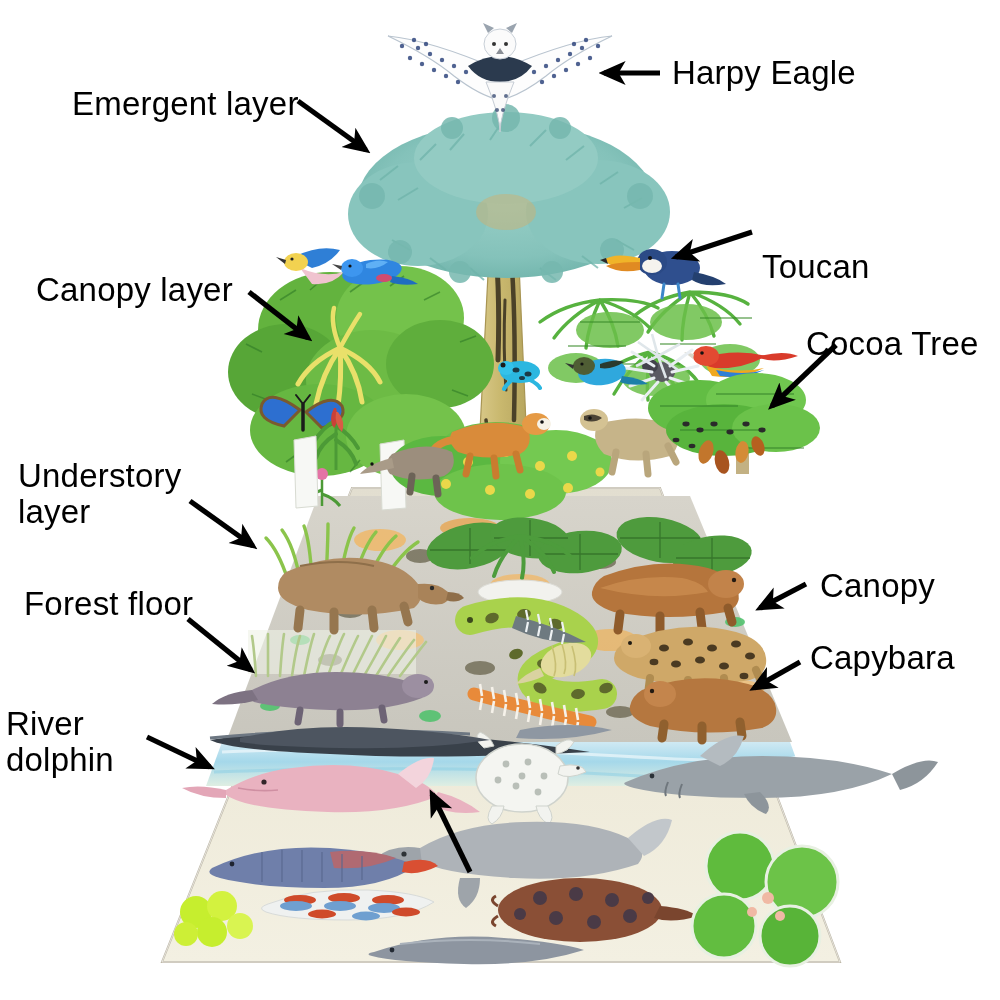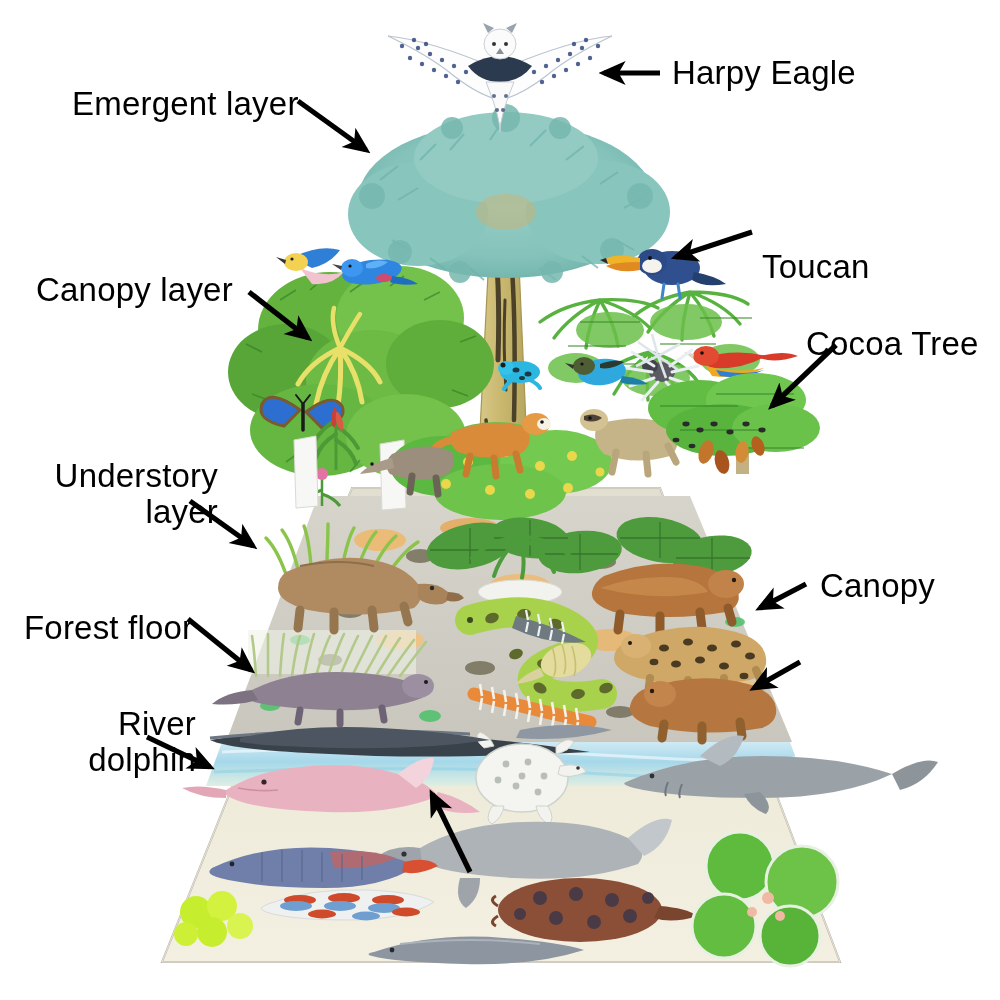--- a/index.html
+++ b/index.html
@@ -8,21 +8,21 @@
     width:1000px;height:1000px;position:relative;overflow:hidden;
     font-family:"Liberation Sans","DejaVu Sans",sans-serif;
     background:#ffffff;
   }
   #stage{position:absolute;inset:0;width:1000px;height:1000px;}
   .label{
     position:absolute;color:#000;font-size:33px;line-height:1.08;
     font-family:"Liberation Sans","DejaVu Sans",sans-serif;
     font-weight:400;letter-spacing:.2px;white-space:pre;
   }
-  .label.center{text-align:right;}
+  .label.center{text-align:left;}
   svg.arrows{position:absolute;left:0;top:0;width:1000px;height:1000px;pointer-events:none;}
   svg.scene{position:absolute;left:0;top:0;width:1000px;height:1000px;}
 </style>
 </head>
 <body>
 
 <div id="stage">
 
   <svg class="scene" viewBox="0 0 1000 1000">
     <defs>
@@ -699,18 +699,19 @@
   <div class="label" style="left:762px;top:208px;margin-top:41px;">Toucan</div>
 
   <div class="label" style="left:36px;top:272px;">Canopy layer</div>
 
   <div class="label" style="left:806px;top:326px;">Cocoa Tree</div>
 
   <div class="label center" style="left:18px;top:458px;width:200px;"><span>Understory</span><br><span>layer</span></div>
 
   <div class="label" style="left:820px;top:568px;">Canopy</div>
 
-  <div class="label" style="left:24px;top:610px;">Forest floor</div>
-
+  <div class="label" style="left:24px;top:586px;">Forest floor</div>
+
+  <div class="label" style="left:810px;top:640px;">Capybara</div>
 
   <div class="label center" style="left:6px;top:706px;width:190px;"><span>River</span><br><span>dolphin</span></div>
 
 </div>
 
 </body></html>

